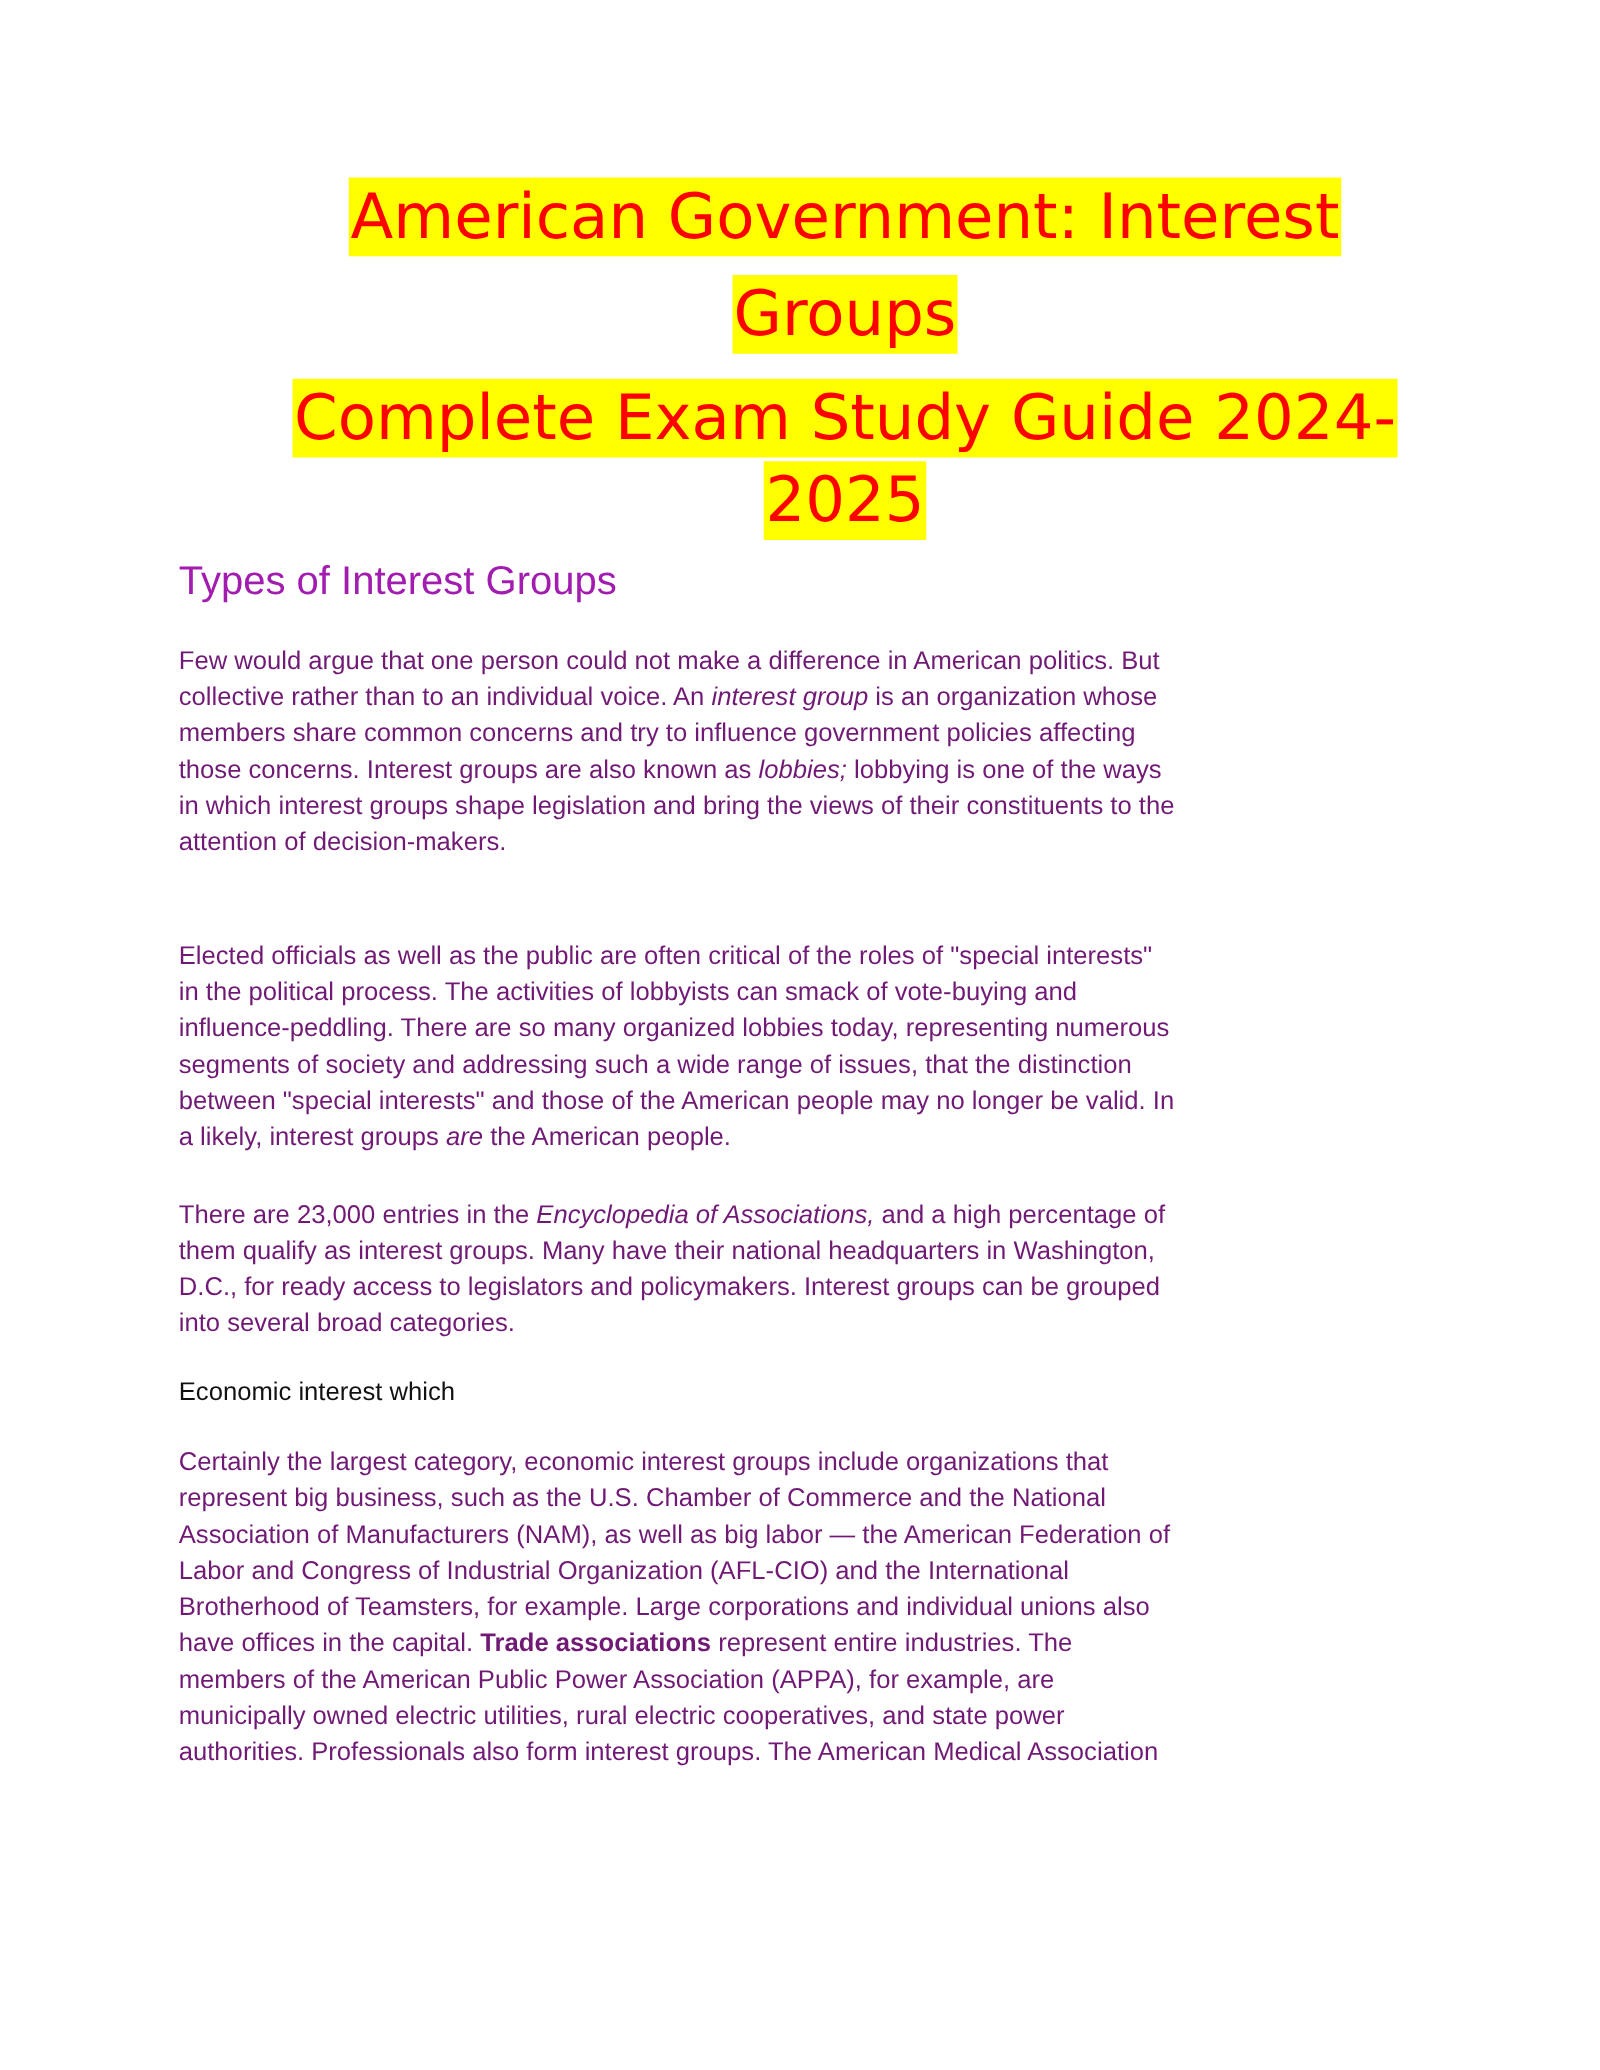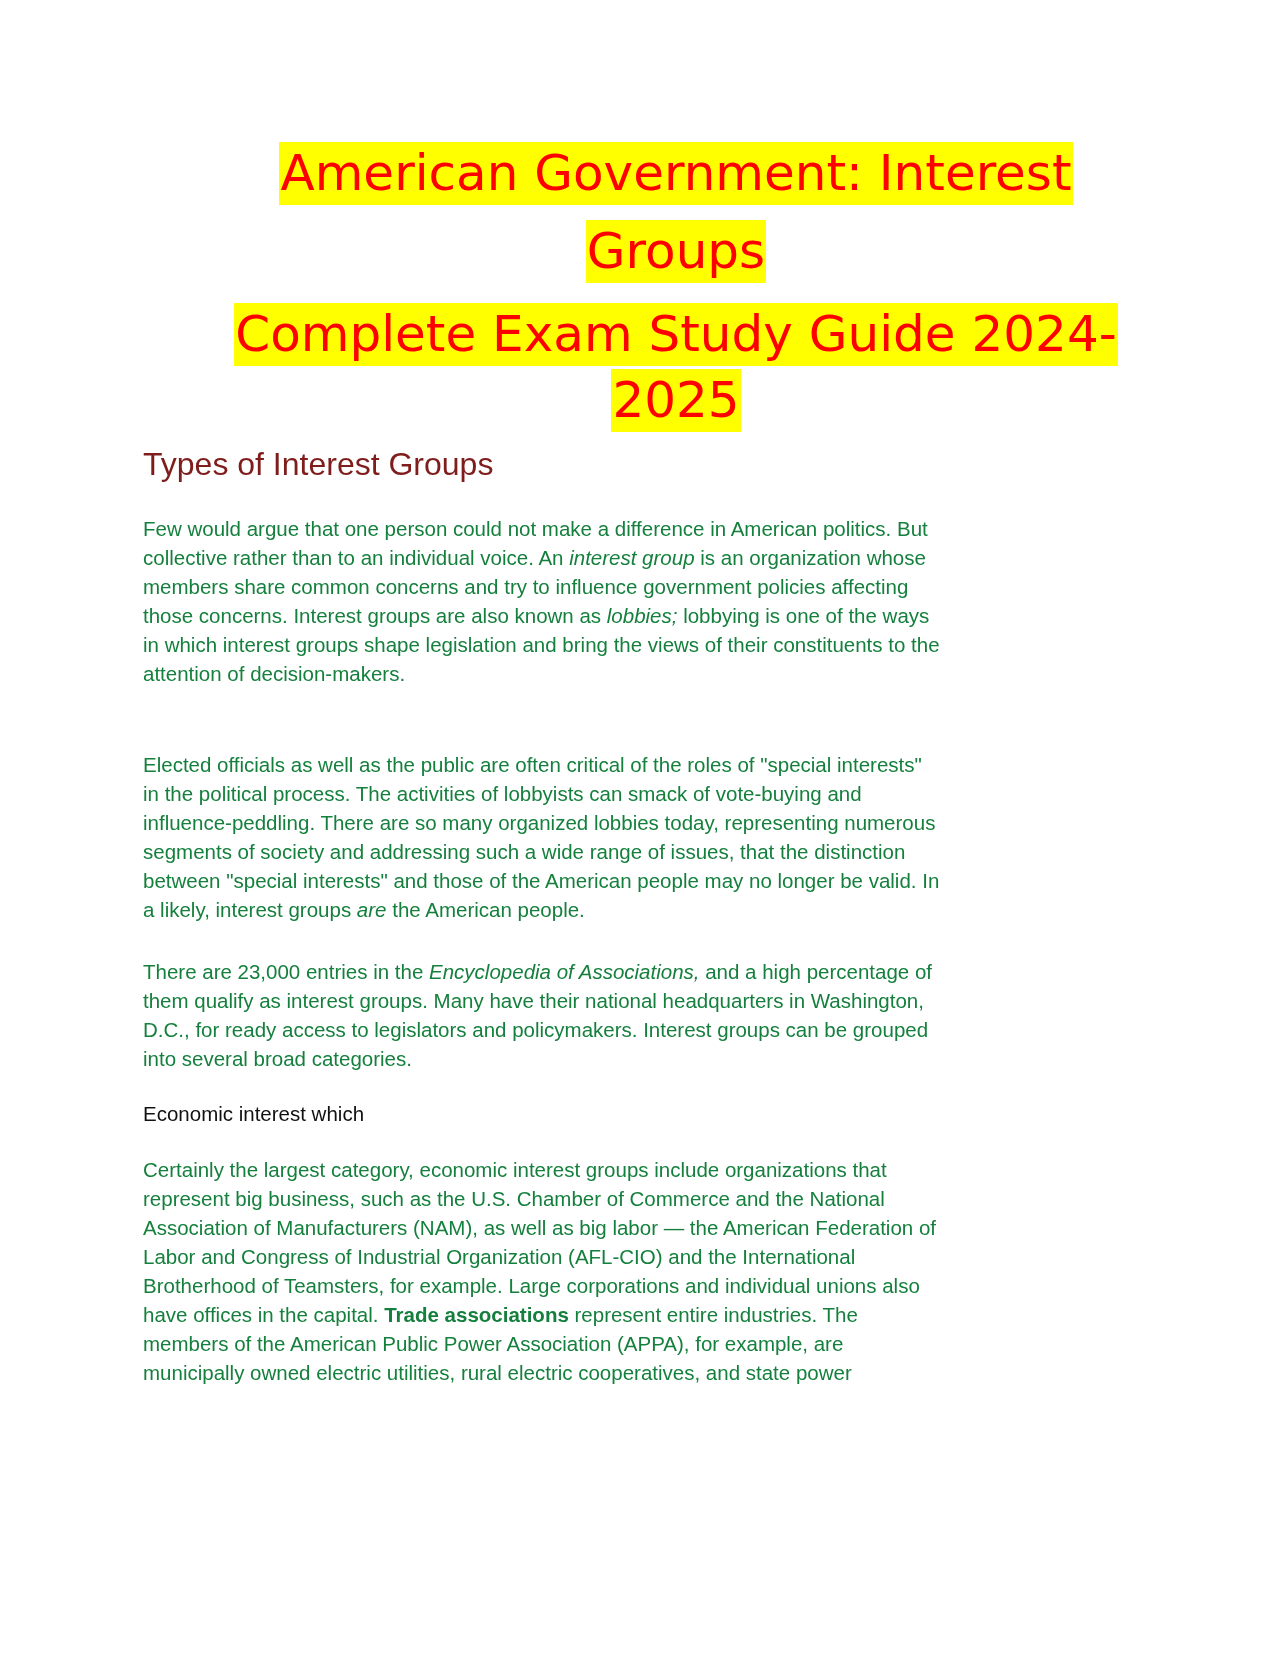--- a/index.html
+++ b/index.html
@@ -48,33 +48,33 @@
     #title-2 { top: 220px; }
     #subtitle-1 { top: 303px; }
     #subtitle-2 { top: 369px; }
 
     .section-heading {
       position: absolute;
       left: 143px;
       top: 446px;
       font-family: "Liberation Sans", sans-serif;
       font-size: 32px;
-      color: #7f1d1d;
+      color: #a21caf;
       margin: 0;
       font-weight: normal;
       white-space: nowrap;
     }
     .para {
       position: absolute;
       left: 143px;
       width: 950px;
       font-family: "Liberation Sans", sans-serif;
       font-size: 20.5px;
       line-height: 29px;
-      color: #15803d;
+      color: #701a75;
       margin: 0;
     }
     .para .ln {
       display: block;
       white-space: nowrap;
       height: 29px;
     }
     .para em { font-style: italic; }
     .para strong { font-weight: bold; }
     #p1 { top: 514px; }
@@ -144,15 +144,16 @@
 
   <p class="para" id="p4">
     <span class="ln">Certainly the largest category, economic interest groups include organizations that</span>
     <span class="ln">represent big business, such as the U.S. Chamber of Commerce and the National</span>
     <span class="ln">Association of Manufacturers (NAM), as well as big labor — the American Federation of</span>
     <span class="ln">Labor and Congress of Industrial Organization (AFL-CIO) and the International</span>
     <span class="ln">Brotherhood of Teamsters, for example. Large corporations and individual unions also</span>
     <span class="ln"><span>have offices in the capital. </span><strong>Trade associations</strong><span> represent entire industries. The</span></span>
     <span class="ln">members of the American Public Power Association (APPA), for example, are</span>
     <span class="ln">municipally owned electric utilities, rural electric cooperatives, and state power</span>
+    <span class="ln">authorities. Professionals also form interest groups. The American Medical Association</span>
   </p>
 
 </div>
 
 </body></html>

